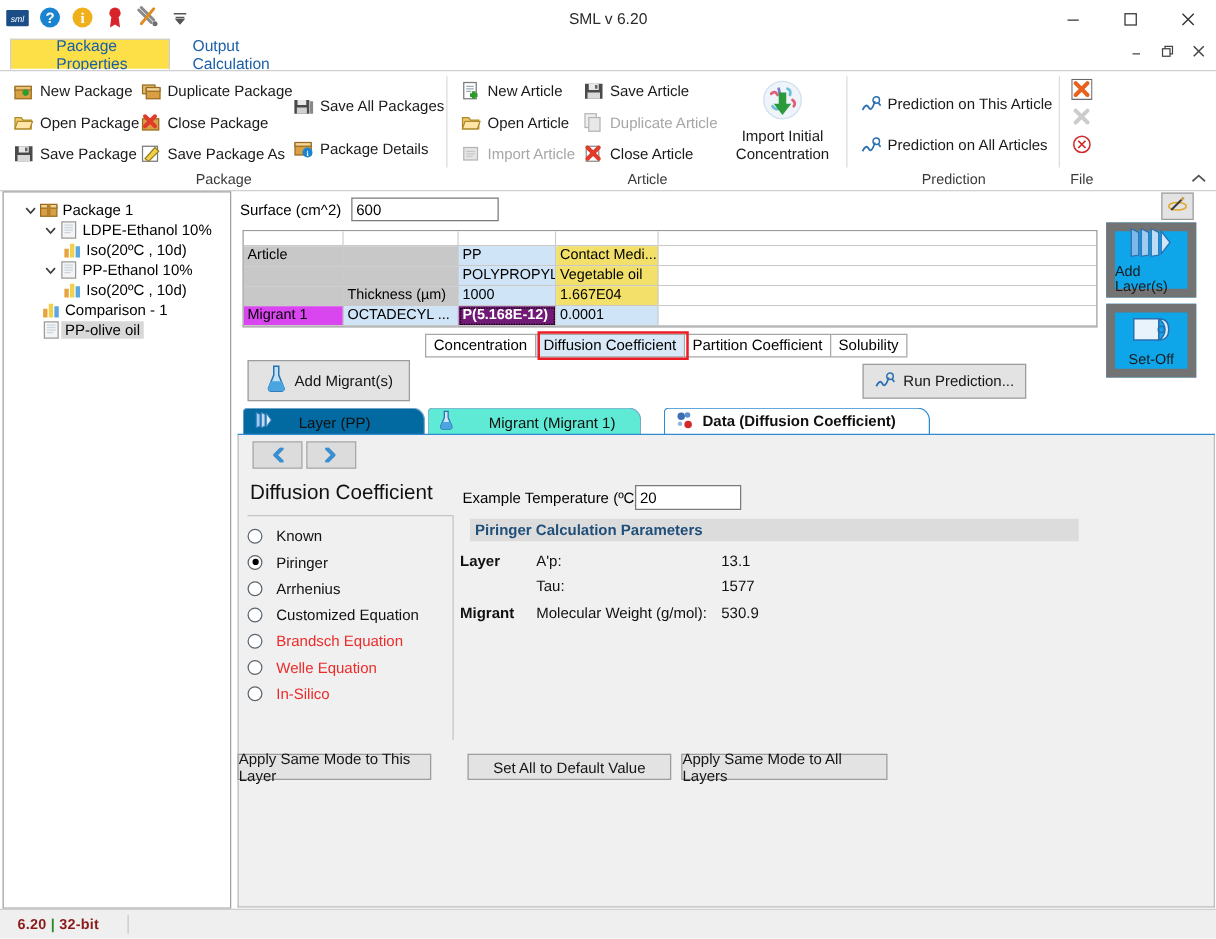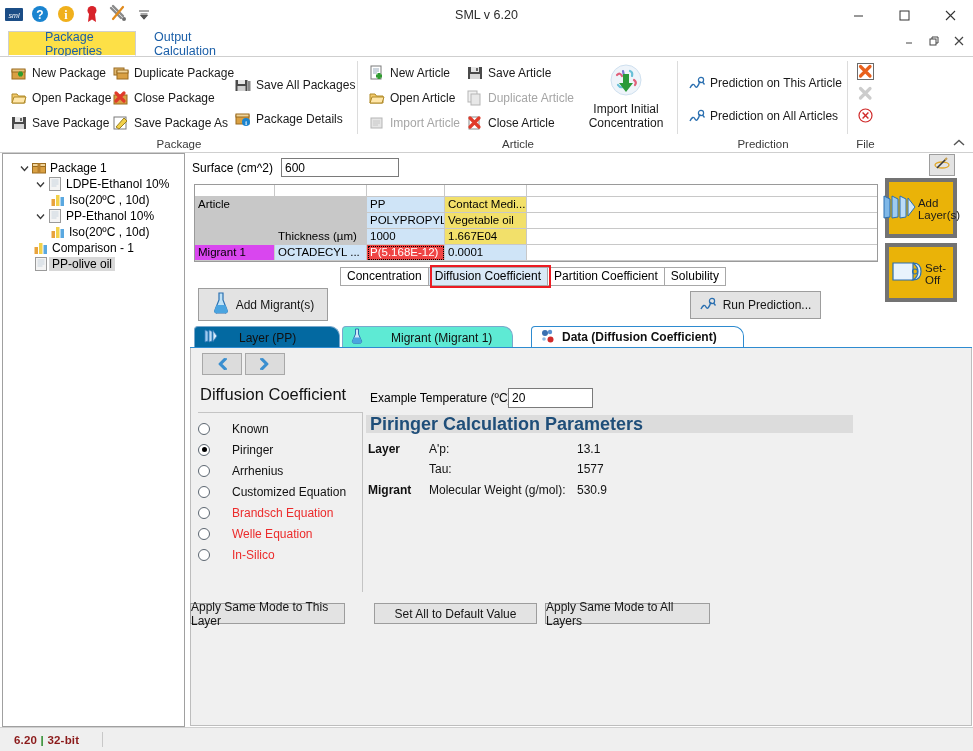--- a/index.html
+++ b/index.html
@@ -130,27 +130,27 @@
   }
   .c0 { width: 80px; }
   .c1 { width: 92px; }
   .c2 { width: 78px; }
   .c3 { width: 82px; }
   .c4 { width: 350px; border-right: none; }
   .bg-grey { background: #c8c8c8; }
   .bg-lblue { background: #cfe4f7; }
   .bg-blue  { background: #d946ef; }
   .bg-yellow{ background: #f2e06a; }
-  .bg-sel   { background: #ef4444; color: #fff; outline: 1px dotted #000; outline-offset: -2px; }
+  .bg-sel   { background: #701a75; color: #fff; outline: 1px dotted #000; outline-offset: -2px; font-weight: bold; }
   .bg-white { background: #fff; }
 
   
   .sidebtn {
-    position: absolute; background: #eab308; border: 4px solid #737373;
-    display: flex; flex-direction: row; align-items: center; justify-content: center;
+    position: absolute; background: #0ea5e9; border: 7px solid #737373;
+    display: flex; flex-direction: column; align-items: center; justify-content: center;
     font-size: 11.5px; color: #1a1a1a; box-sizing: border-box;
   }
   .wandbtn {
     position: absolute; left: 929px; top: 154px; width: 26px; height: 22px;
     background: #e3e3e3; border: 1px solid #9d9d9d; box-sizing: border-box;
     display:flex; align-items:center; justify-content:center;
   }
 
   
   .innertabs {
@@ -205,38 +205,38 @@
   .sectitle {
     position: absolute; left: 200px; top: 385px; font-size: 16.5px; color: #111;
   }
   .exlabel { position: absolute; left: 370px; top: 391px; font-size: 12px; }
   .exinput { position: absolute; left: 508px; top: 388px; width: 85px; height: 20px; }
 
   .radiocol {
     position: absolute; left: 198px; top: 418px; width: 160px;
   }
   .radiorow {
-    display: flex; align-items: center; gap: 22px; height: 21px; font-size: 12px; color: #111;
+    display: flex; align-items: center; gap: 11px; height: 21px; font-size: 12px; color: #111;
   }
   .radio {
     width: 12px; height: 12px; border: 1px solid #5c6670; border-radius: 50%;
     background: #fff; box-sizing: border-box; position: relative; flex: 0 0 12px;
   }
   .radio.checked::after {
     content: ""; position: absolute; left: 2.5px; top: 2.5px;
     width: 5px; height: 5px; border-radius: 50%; background: #000;
   }
   .red { color: #ec2b2b; }
 
   .vdiv { position: absolute; left: 362px; top: 412px; width: 1px; height: 180px; background: #c4c4c4; }
   .hdiv { position: absolute; left: 198px; top: 412px; width: 164px; height: 1px; background: #c4c4c4; }
 
   .paramhdr {
-    position: absolute; left: 366px; top: 415px; width: 487px; height: 18px;
-    background: #dcdcdc; color: #1f4e79; font-weight: bold; font-size: 18px;
+    position: absolute; left: 376px; top: 415px; width: 487px; height: 18px;
+    background: #dcdcdc; color: #1f4e79; font-weight: bold; font-size: 12px;
     display: flex; align-items: center; padding-left: 4px; box-sizing: border-box;
   }
   .prow { position: absolute; font-size: 12px; color: #111; }
   .pgroup { font-weight: bold; }
 
   .bottombtn { position: absolute; height: 21px; }
   .b1 { left: 190px; top: 603px; width: 155px; }
   .b2 { left: 374px; top: 603px; width: 163px; }
   .b3 { left: 545px; top: 603px; width: 165px; }
 

